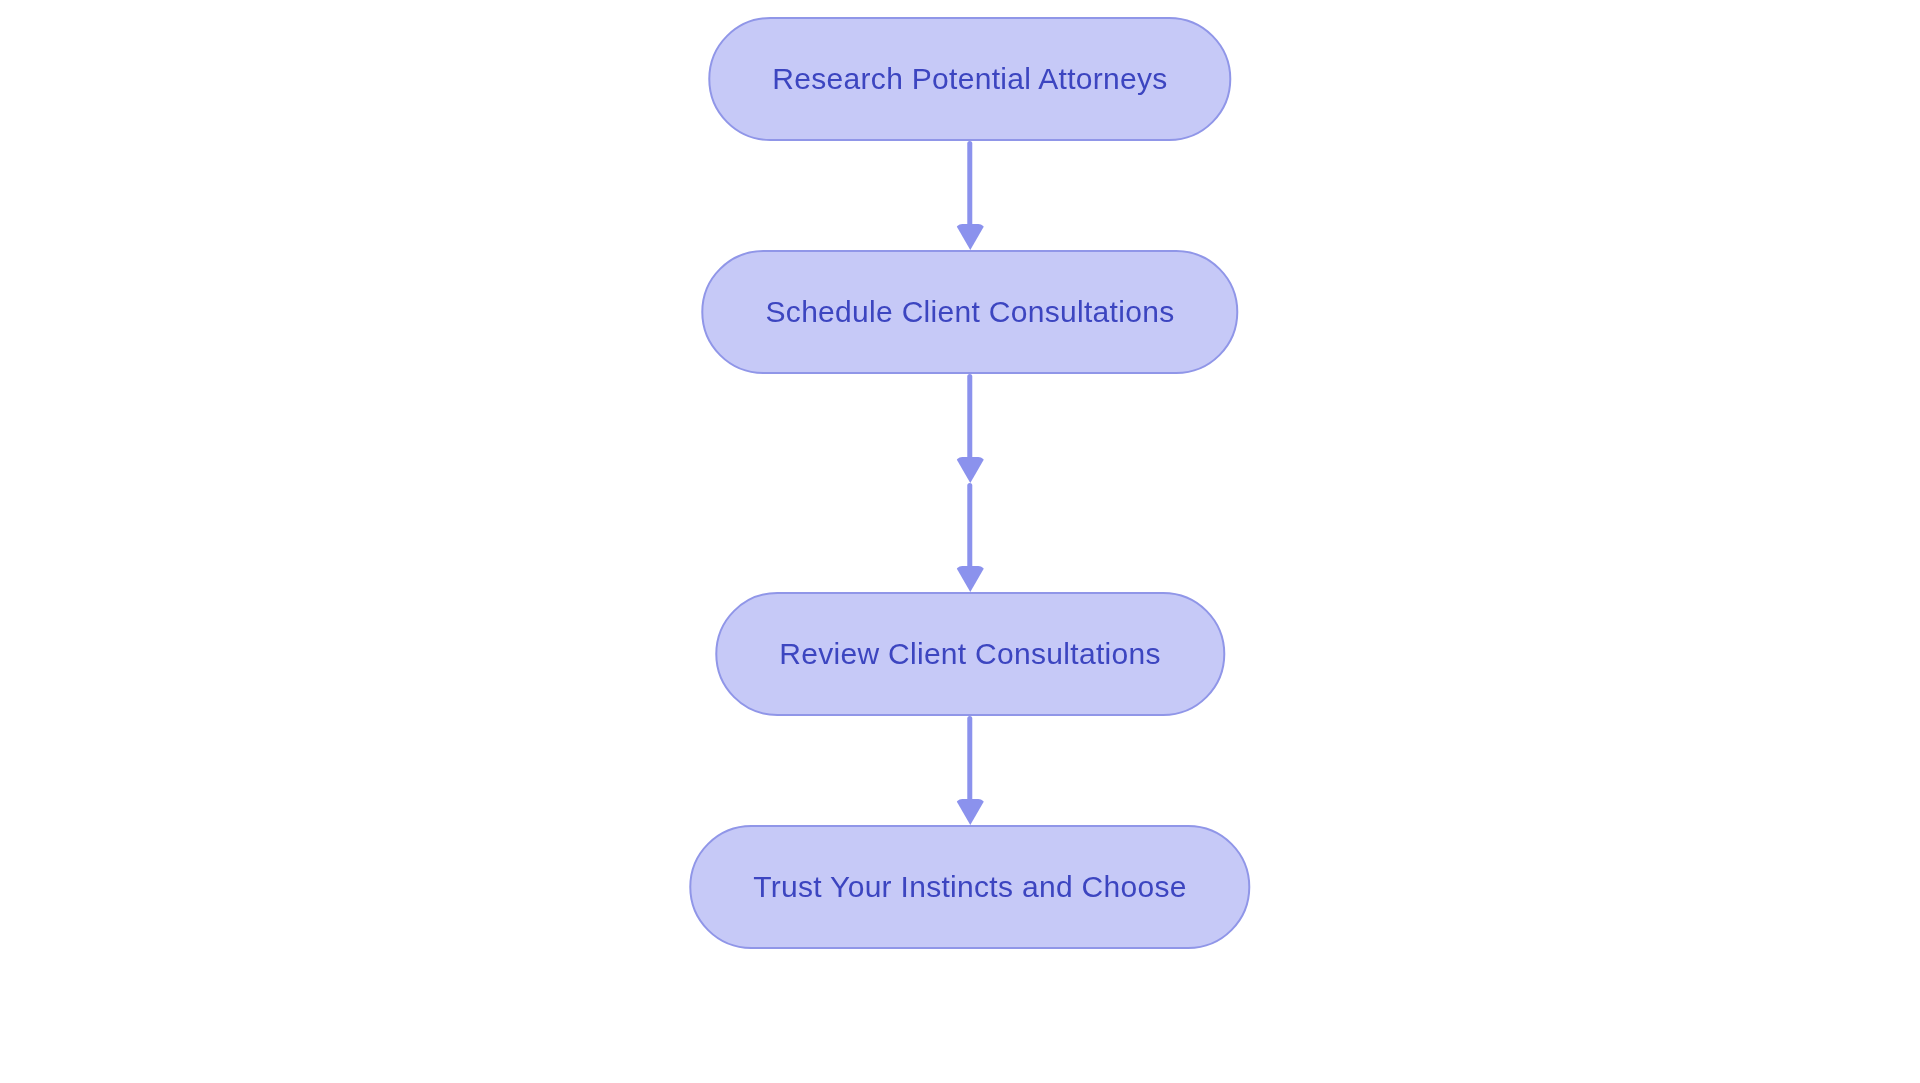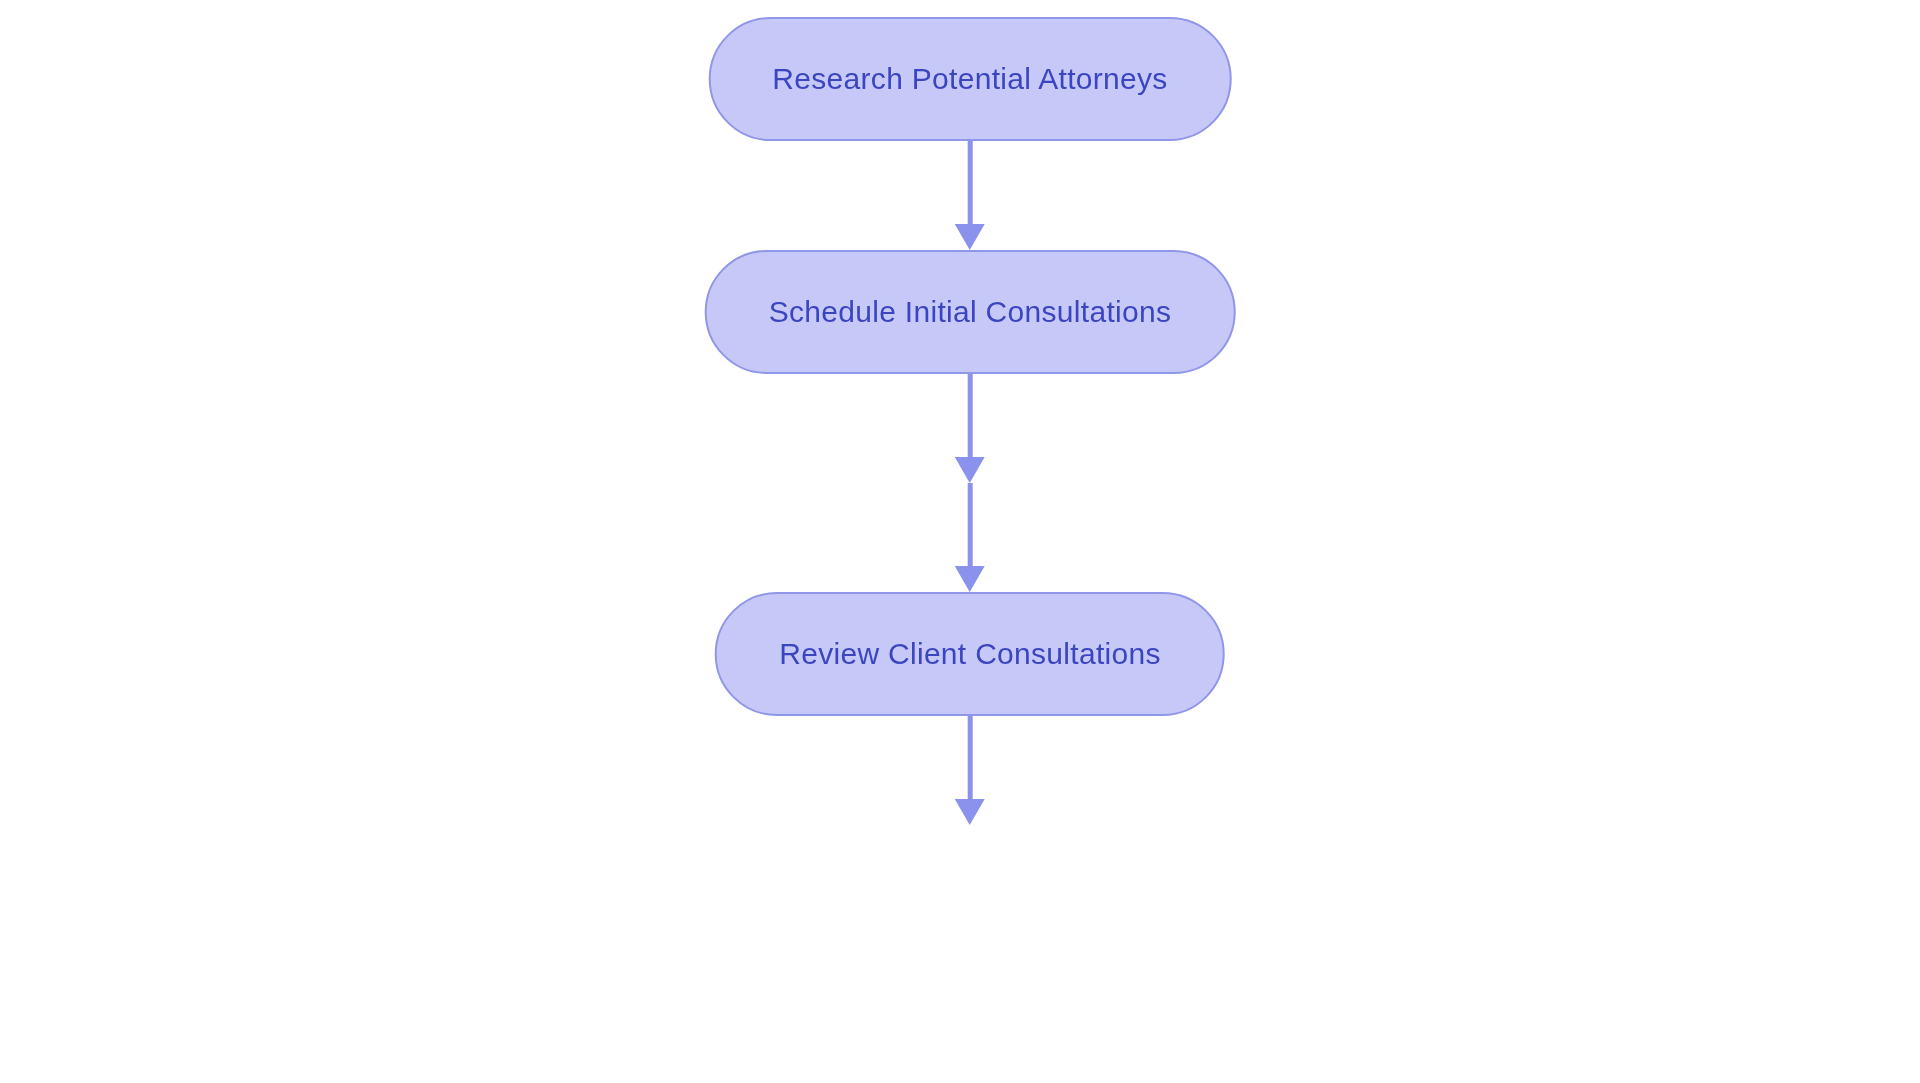--- a/index.html
+++ b/index.html
@@ -2,21 +2,21 @@
 <html style="--node-fill: #c6c9f7; --node-border: #9096e8; --node-text: #3c45c0; --arrow: #8b92ed; --bg: #ffffff;"><head>
 <meta charset="utf-8">
 <style>
   :root{
     --node-fill:#c6c9f7;
     --node-border:#9096e8;
     --node-text:#3c45c0;
     --arrow:#8b92ed;
     --bg:#ffffff;
   }
-  *{margin:0;padding:0;box-sizing:border-box;}
+  *{margin:0;padding:0;box-sizing:border-box;border-radius:7px;}
   html,body{width:100%;height:100%;}
   body{
     background:var(--bg);
     font-family:"Liberation Sans", sans-serif;
     overflow:hidden;
   }
   .canvas{
     position:relative;
     width:1920px;
     height:1083px;
@@ -78,21 +78,21 @@
     <div class="node">
       <span>Research Potential Attorneys</span>
     </div>
 
     <div class="connector">
       <div class="shaft"></div>
       <div class="head"></div>
     </div>
 
     <div class="node">
-      <span>Schedule Initial Consultations</span>
+      <span>Schedule Client Consultations</span>
     </div>
 
     <div class="connector">
       <div class="shaft"></div>
       <div class="head"></div>
     </div>
 
 
     <div class="connector">
       <div class="shaft"></div>
@@ -101,15 +101,18 @@
 
     <div class="node">
       <span>Review Client Consultations</span>
     </div>
 
     <div class="connector">
       <div class="shaft"></div>
       <div class="head"></div>
     </div>
 
+    <div class="node">
+      <span>Trust Your Instincts and Choose</span>
+    </div>
 
   </div>
 </div>
 
 </body></html>

